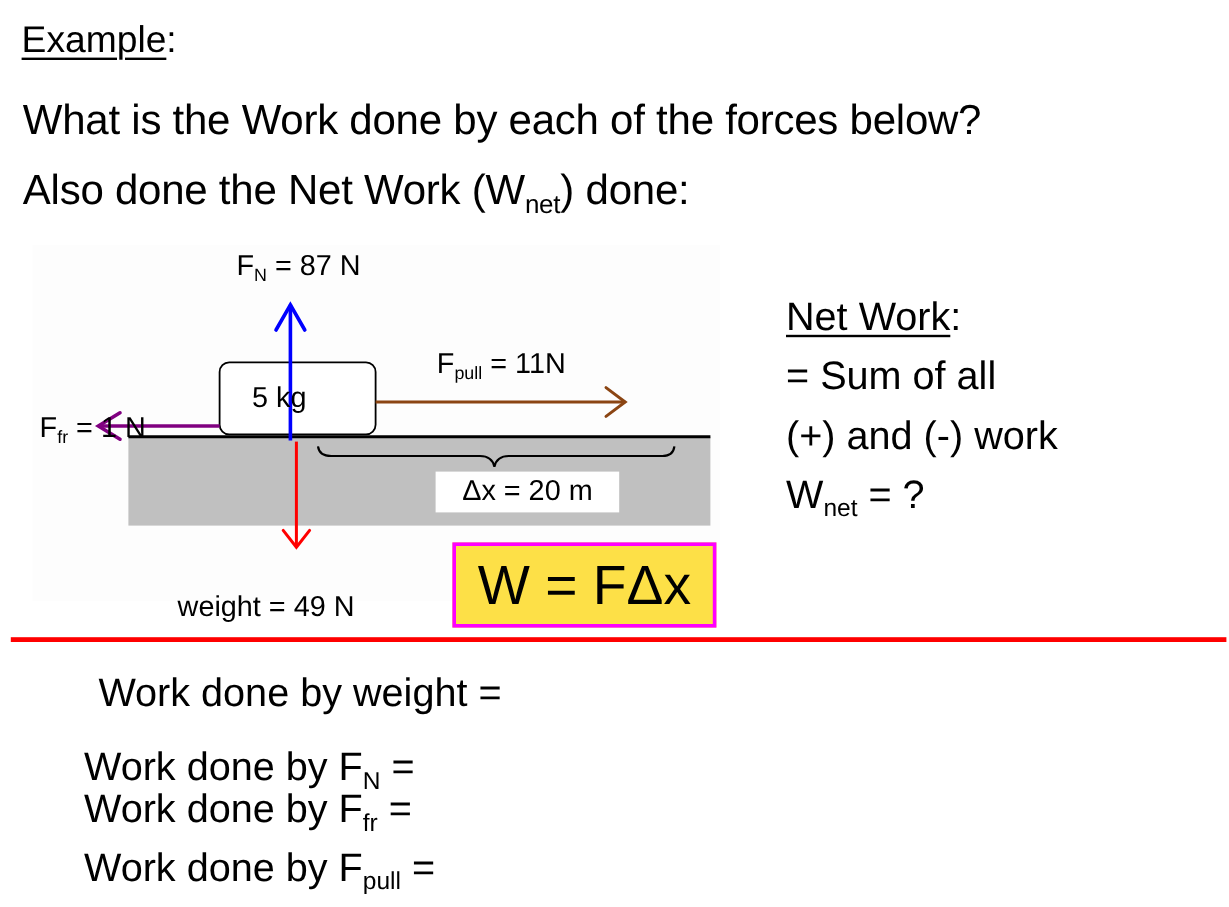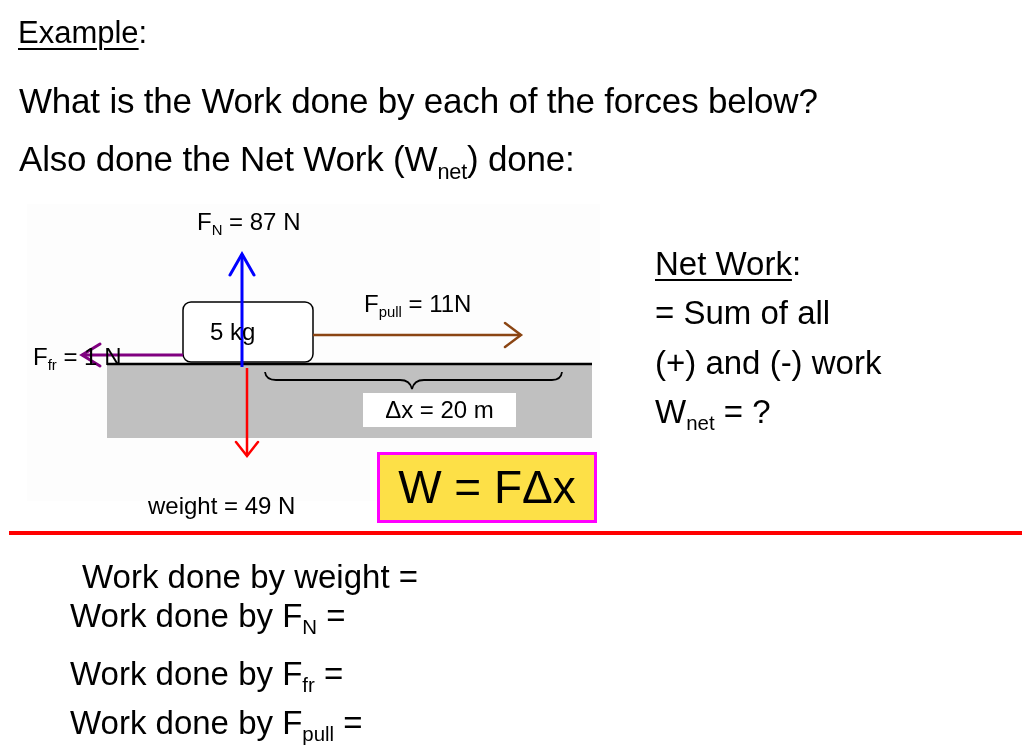--- a/index.html
+++ b/index.html
@@ -72,15 +72,15 @@
 <div class="formula">W = FΔx</div>
 
 <div class="net" style="top:247px;"><span class="u">Net Work</span><span>:</span></div>
 <div class="net" style="top:296px;">= Sum of all</div>
 <div class="net" style="top:346px;">(+) and (-) work</div>
 <div class="net" style="top:395px;"><span>W</span><sub>net</sub><span> = ?</span></div>
 
 <div class="divider"></div>
 
 <div class="wline" style="top:560px;margin-left:12px;"><span>Work done by weight =</span></div>
-<div class="wline" style="top:599px;"><span>Work done by F</span><sub>N</sub><span> =</span></div>
+<div class="wline" style="top:622px;"><span>Work done by F</span><sub>N</sub><span> =</span></div>
 <div class="wline" style="top:657px;"><span>Work done by F</span><sub>fr</sub><span> =</span></div>
 <div class="wline" style="top:706px;"><span>Work done by F</span><sub>pull</sub><span> =</span></div>
 
 </body></html>

